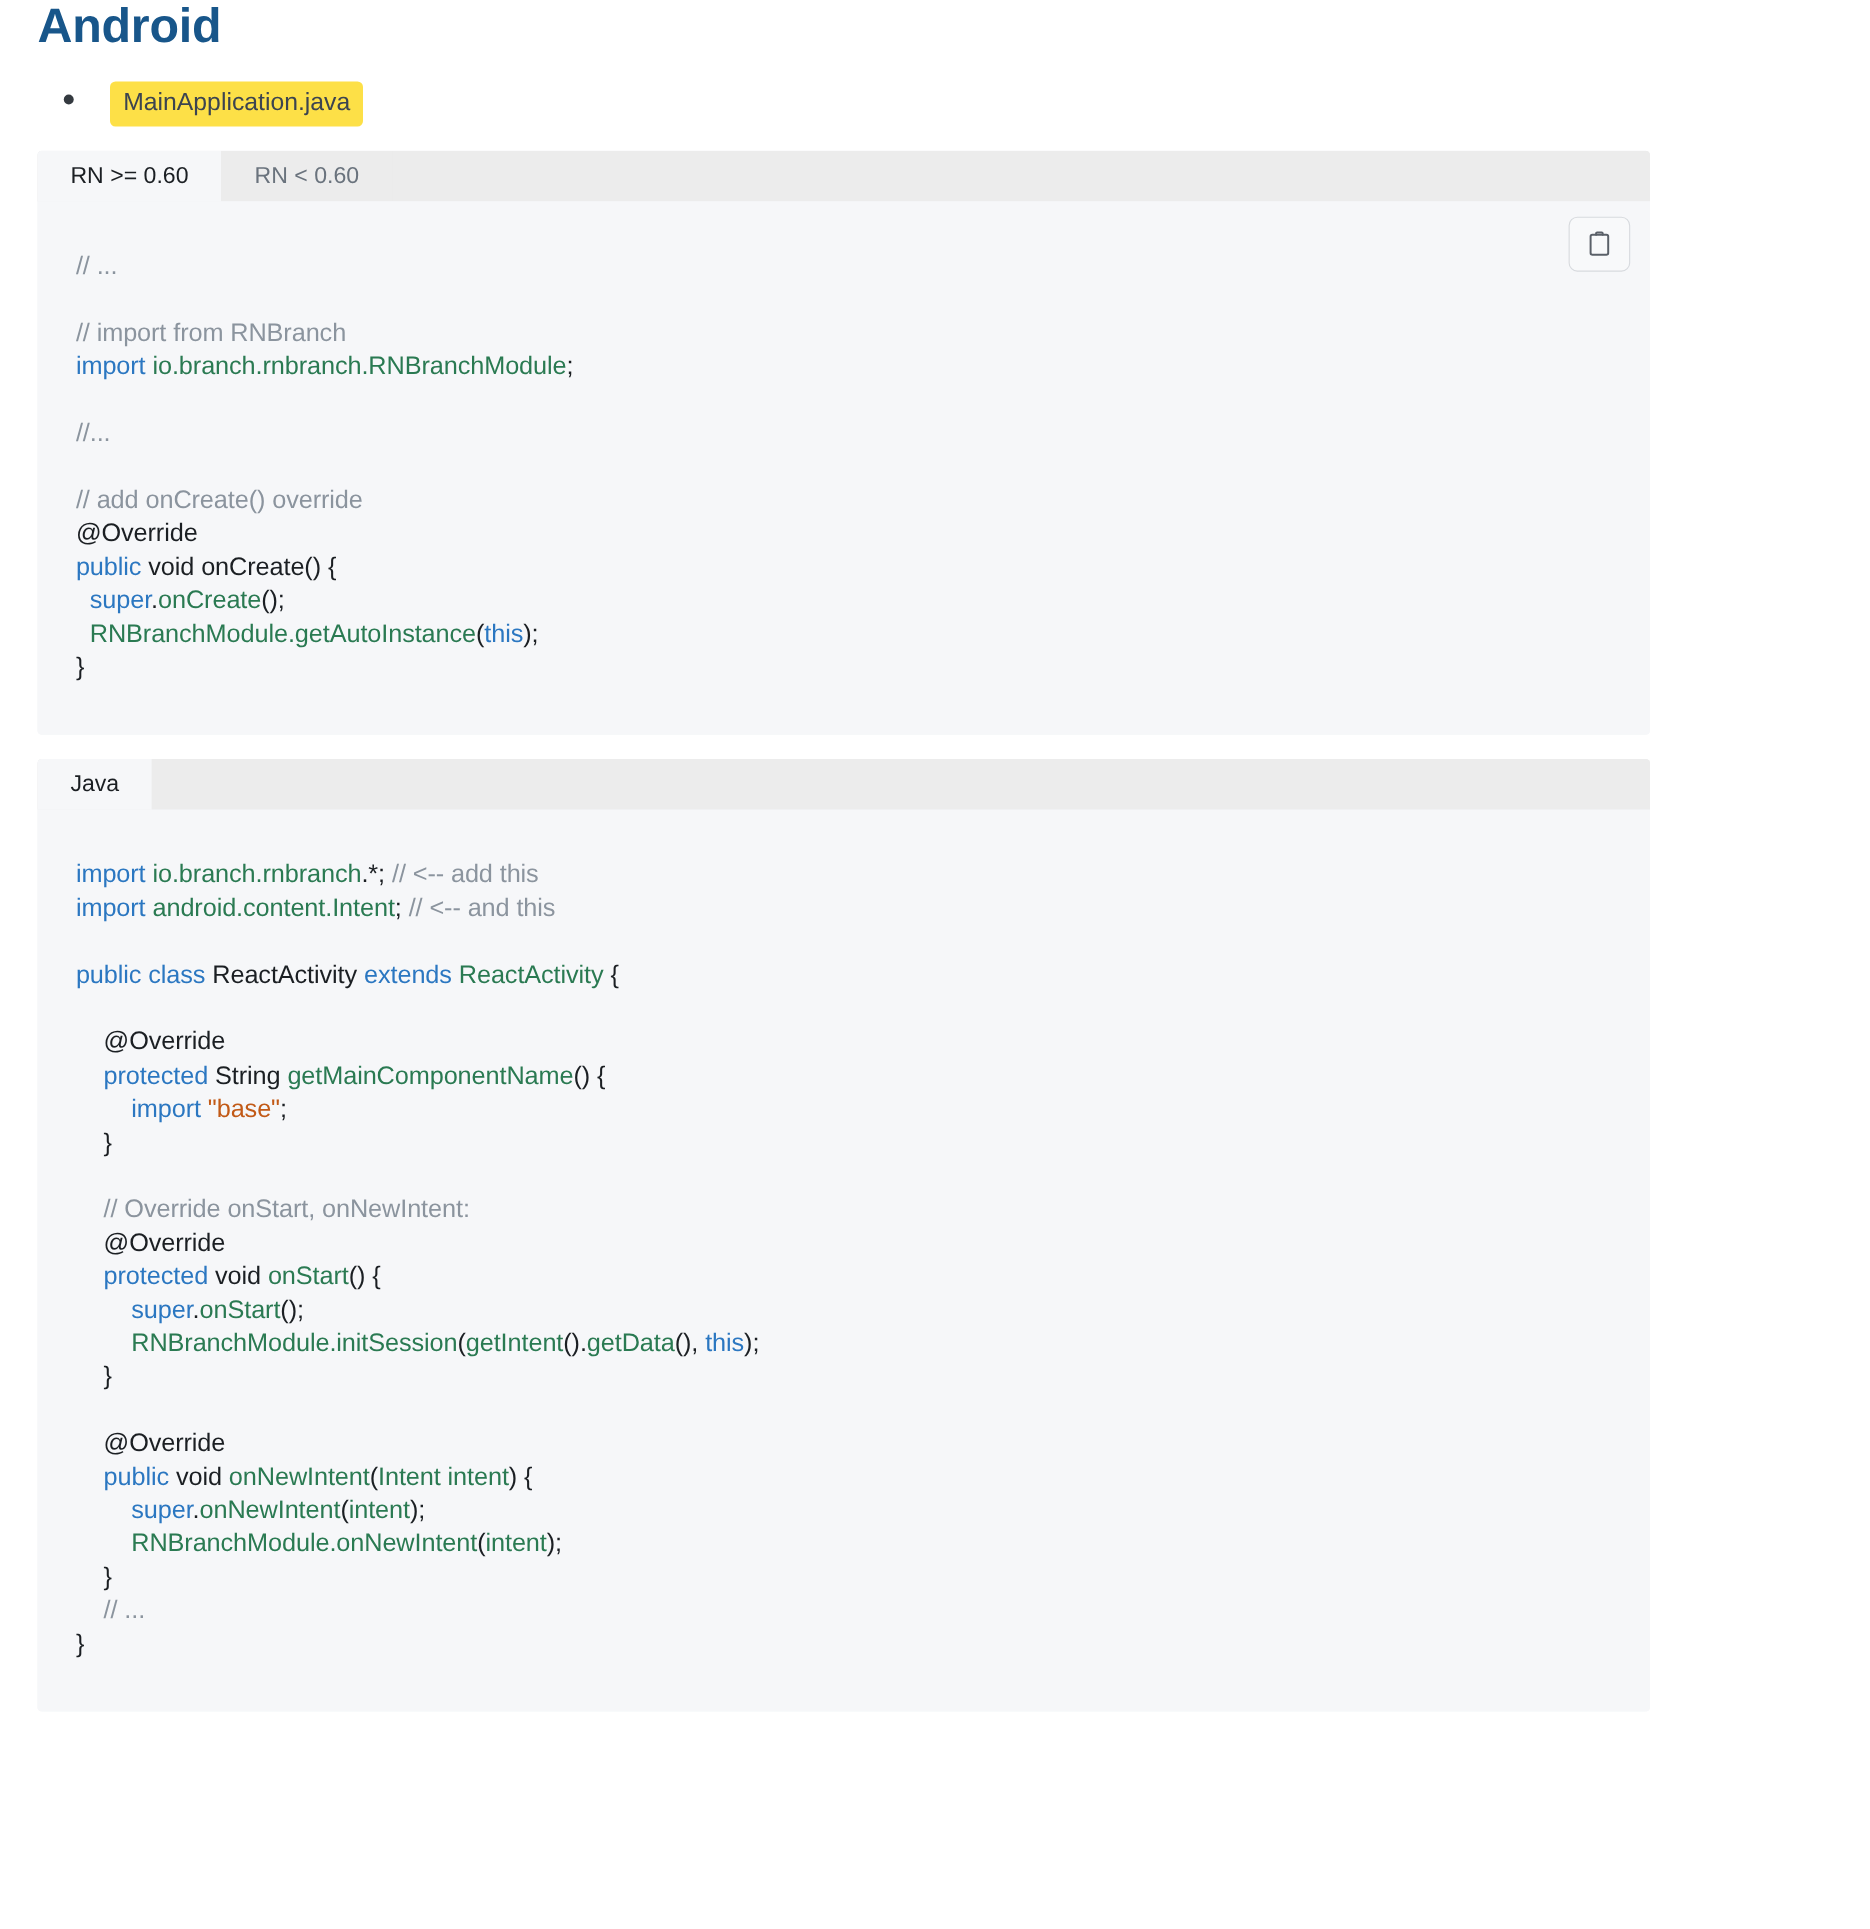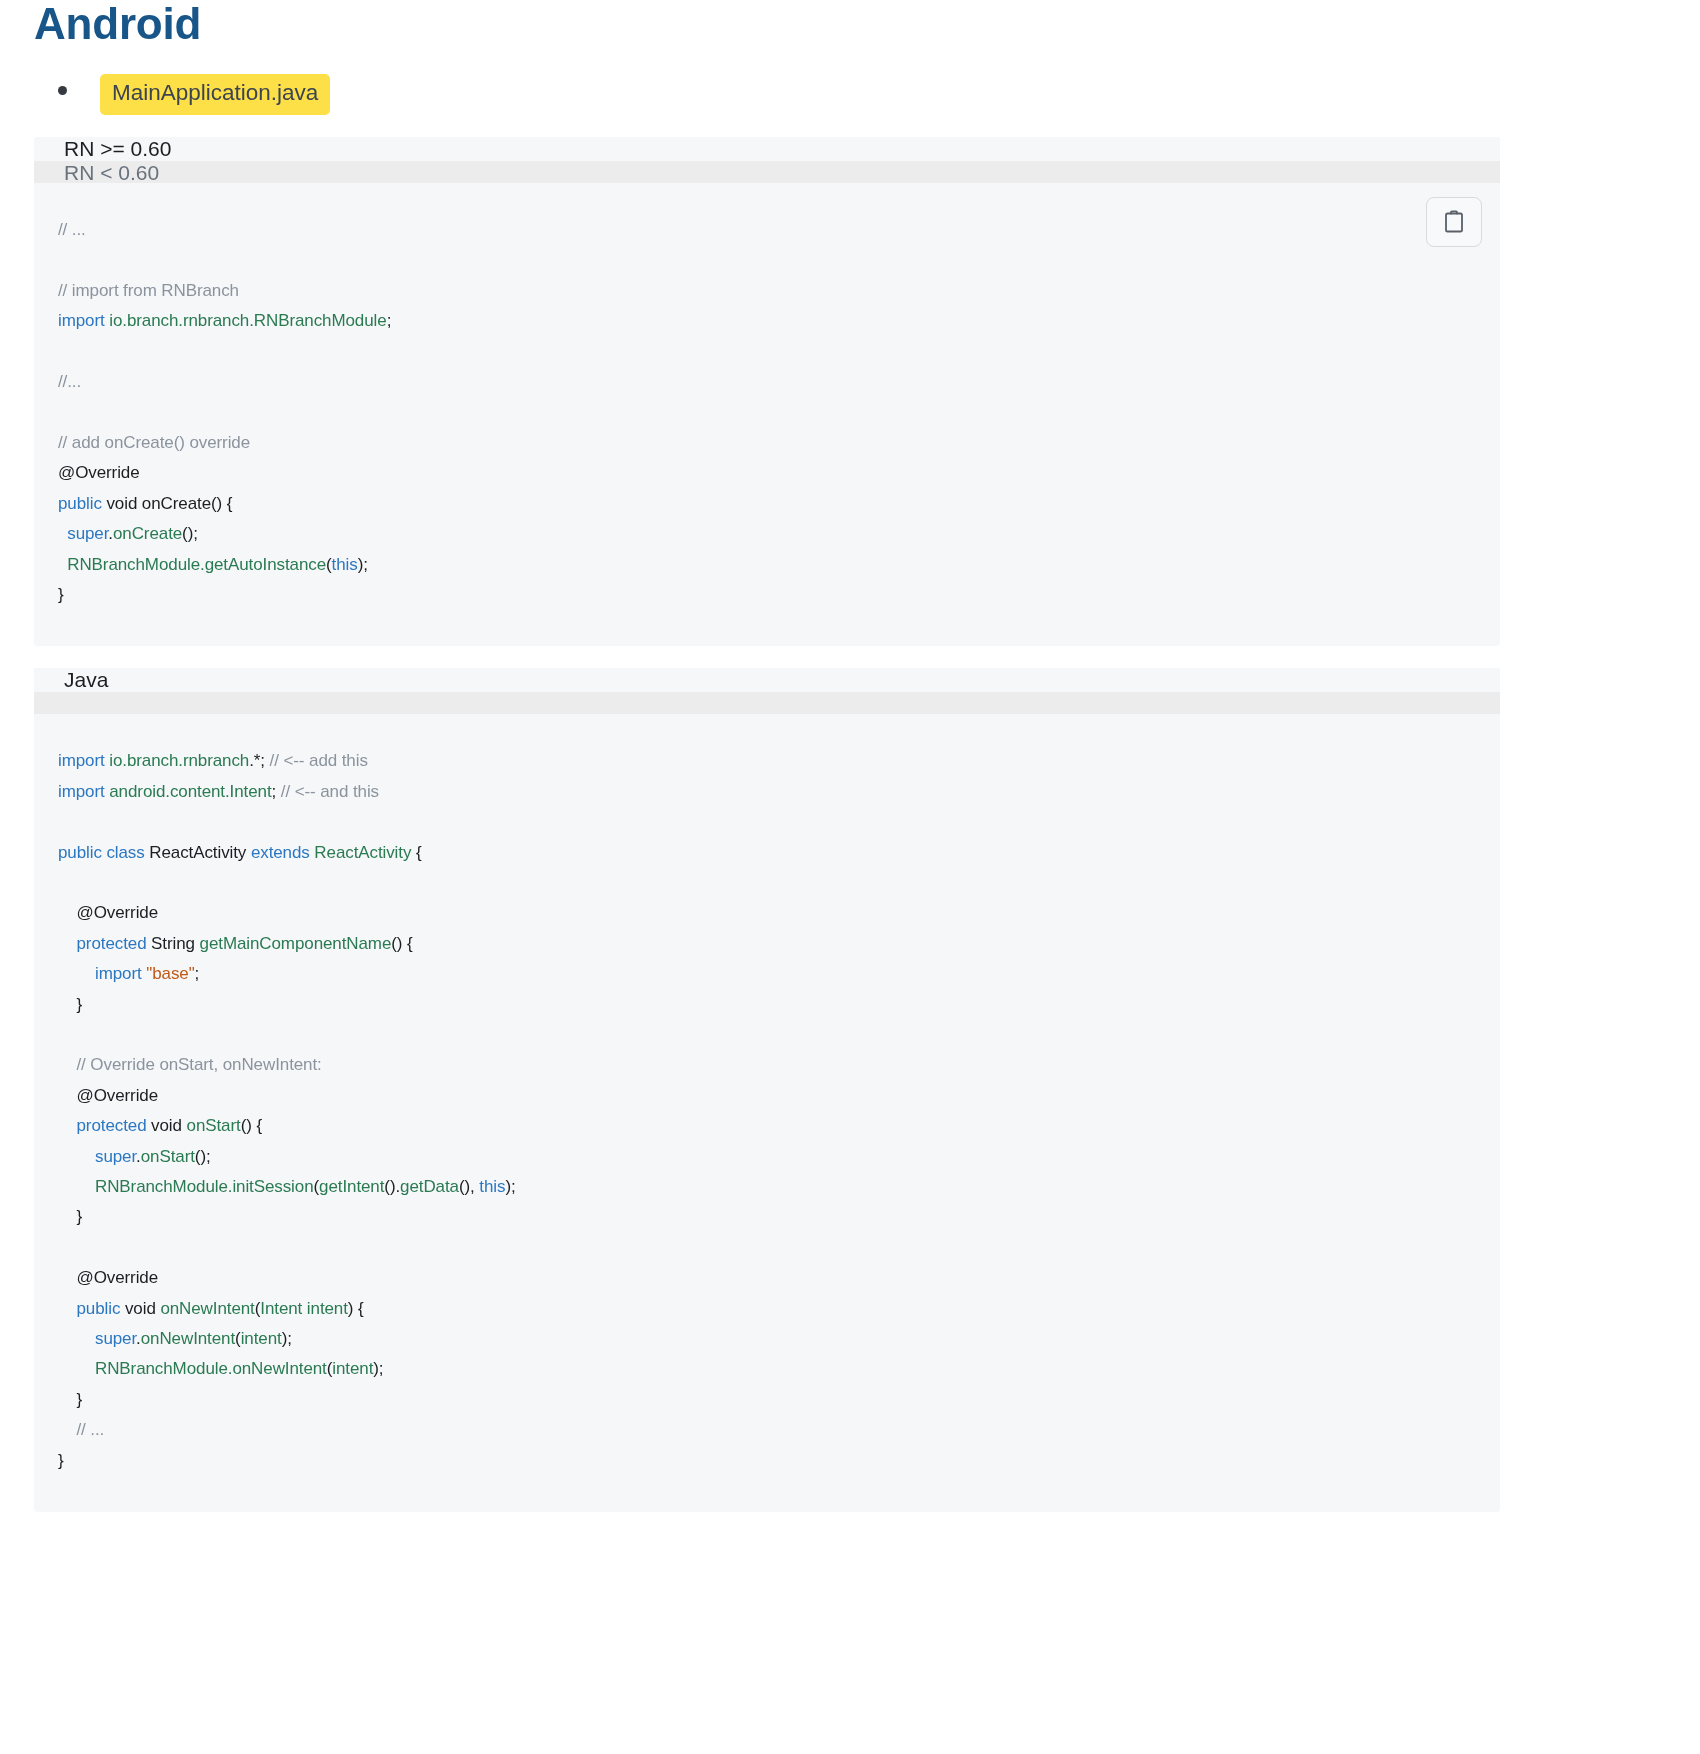--- a/index.html
+++ b/index.html
@@ -71,21 +71,20 @@
     margin-left: 34px;
     background: #f6f7f9;
     border-radius: 4px;
     overflow: hidden;
   }
   .tabbar {
     display: flex;
     background: #ececec;
     height: 46px;
     align-items: stretch;
-    flex-direction: column;
   }
   .tab {
     display: flex;
     align-items: center;
     padding: 0 30px;
     font-size: 21px;
     color: #6a737d;
     cursor: pointer;
     white-space: nowrap;
     background: #ececec;
@@ -100,25 +99,25 @@
     padding: 0;
   }
 
   .code-area {
     position: relative;
     background: #f6f7f9;
     padding: 30px 26px 34px 22px;
   }
   .code {
     font-family: "Liberation Sans", sans-serif;
-    font-size: 17px;
+    font-size: 23px;
     line-height: 30.4px;
     white-space: pre;
     color: #1b1f23;
-    margin: 2px;
+    margin: 13px;
     letter-spacing: -0.1px;
   }
 
   
   .copy-btn {
     position: absolute;
     top: 14px;
     right: 18px;
     width: 56px;
     height: 50px;

